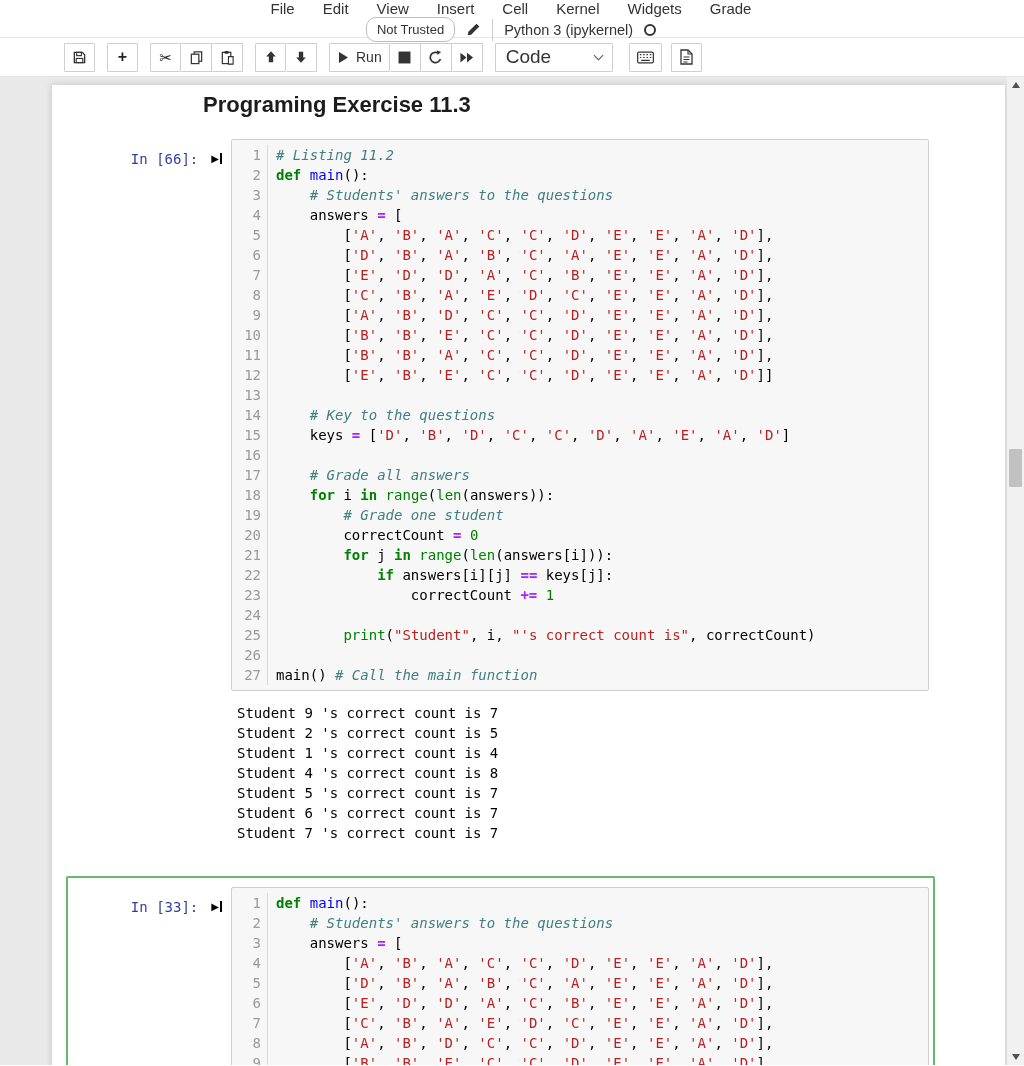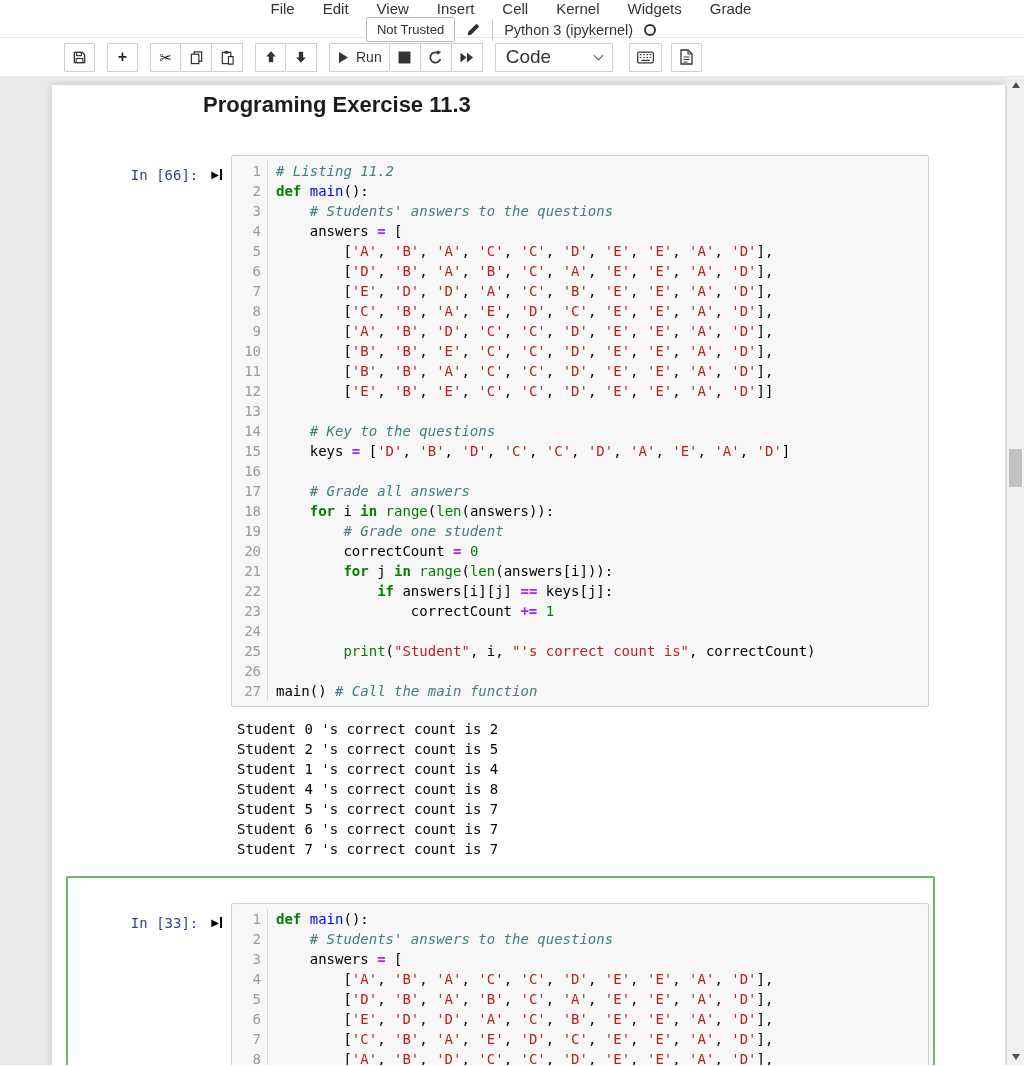--- a/index.html
+++ b/index.html
@@ -13,21 +13,21 @@
     height:38px; background:#fff; border-bottom:1px solid #e7e7e7;
     display:flex; align-items:center; justify-content:space-between;
     padding:0 66px 0 64px;
     flex-direction:column;
   }
   .menu { display:flex; align-items:center; }
   .menu-item { padding:0 14px; font-size:15px; color:#333; cursor:pointer; }
   .menu-right { display:flex; align-items:center; gap:11px; }
   .trust-btn {
     border:1px solid #bdbdbd; background:#fff; color:#333; font-size:13px;
-    padding:4px 10px; border-radius:2px; font-family:inherit; cursor:pointer;
+    padding:4px 10px; border-radius:10px; font-family:inherit; cursor:pointer;
   }
   .vdiv { width:1px; height:22px; background:#ccc; }
   .kernel-name { font-size:14.5px; color:#333; }
   .kernel-circle { width:12px; height:12px; border:2px solid #333; border-radius:50%; }
   .icon { display:inline-flex; align-items:center; justify-content:center; line-height:1; }
   
   .toolbar {
     height:39px; background:#fff; border-bottom:1px solid #e4e4e4;
     display:flex; align-items:center; gap:12px; padding-left:64px;
   }
@@ -58,21 +58,21 @@
     position:absolute; left:151px; top:7px; margin:0;
     font-size:22px; font-weight:bold; color:#1c1c1c;
   }
   
   .cell { position:absolute; }
   .cell0 { top:54px; left:0; width:100%; }
   .cell1 {
     top:791px; left:14px; width:869px; height:720px;
     border:2px solid #66bb6a; border-radius:2px; padding-top:9px; background:#fff;
   }
-  .inputrow { display:flex;margin-top:16px; }
+  .inputrow { display:flex; }
   .promptcol {
     width:179px; flex-shrink:0; display:flex; justify-content:flex-end;
     align-items:flex-start; gap:13px; padding:12px 9px 0 0;
   }
   .cell1 .promptcol { width:163px; }
   .prompt { font-family:"DejaVu Sans Mono", monospace; font-size:14px; color:#303f9f; white-space:pre; }
   .runicon { display:inline-flex; align-items:center; margin-top:2px; cursor:pointer; }
   .runicon .tri { font-size:10px; color:#000; line-height:1; }
   .runicon .bar { width:2px; height:11px; background:#000; margin-left:1px; }
   .inputbox {
@@ -374,21 +374,21 @@
                 <span class="lnum">26</span>
                 <span class="codetext"></span>
               </div>
               <div class="codeline">
                 <span class="lnum">27</span>
                 <span class="codetext"><span>main() </span><span class="tok-c"># Call the main function</span></span>
               </div>
             </div>
           </div>
           <div class="outputs">
-            <div class="out-line">Student 0 's correct count is 2</div>
+            <div class="out-line">Student 9 's correct count is 7</div>
             <div class="out-line">Student 2 's correct count is 5</div>
             <div class="out-line">Student 1 's correct count is 4</div>
             <div class="out-line">Student 4 's correct count is 8</div>
             <div class="out-line">Student 5 's correct count is 7</div>
             <div class="out-line">Student 6 's correct count is 7</div>
             <div class="out-line">Student 7 's correct count is 7</div>
           </div>
         </div>
         <div class="cell cell1 selected">
           <div class="inputrow">

